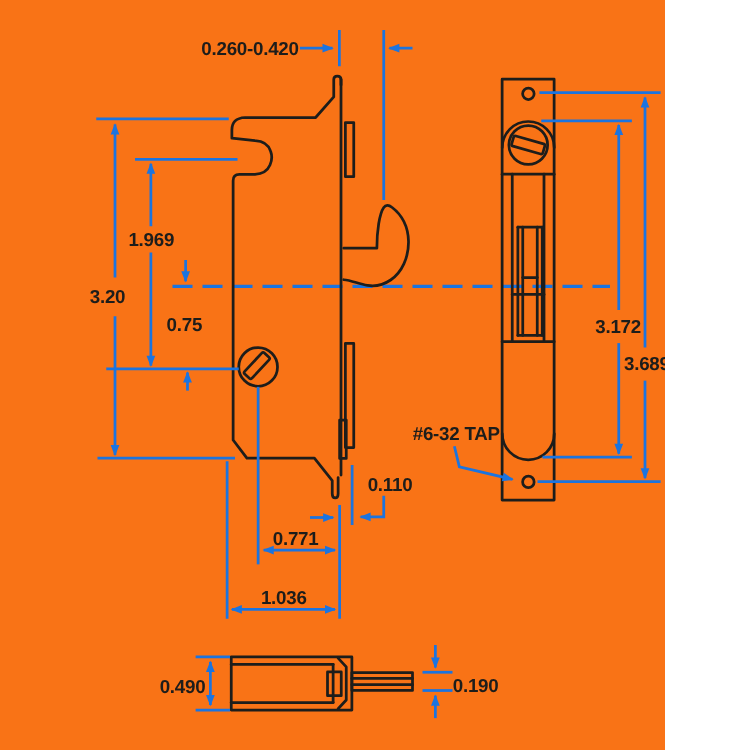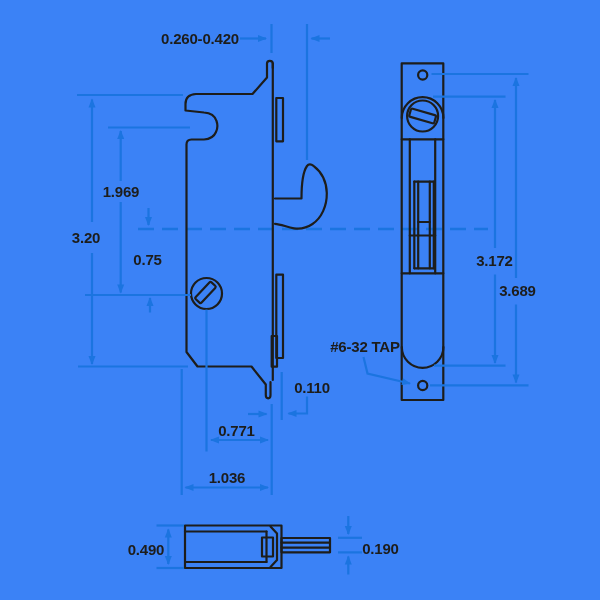--- a/index.html
+++ b/index.html
@@ -1,16 +1,16 @@
 <!DOCTYPE html>
 <html><head>
 <meta charset="utf-8">
 <style>
   html,body{margin:0;padding:0;background:#ffffff;}
-  .stage{position:relative;width:600px;height:600px;background:#3b82f6;overflow:hidden;
+  .stage{position:relative;width:532px;height:600px;background:#f97316;overflow:hidden;
          font-family:"Liberation Sans", sans-serif;}
   svg{display:block;}
   text{font-family:"Liberation Sans","DejaVu Sans",sans-serif;
        font-weight:700;font-size:15px;fill:#1d1d1b;letter-spacing:-0.2px;}
   .outline{fill:none;stroke:#1d1d1b;stroke-width:2.2;stroke-linejoin:round;stroke-linecap:round;}
   .dim{fill:none;stroke:#1b74e0;stroke-width:2.2;stroke-linecap:butt;}
   .cl{fill:none;stroke:#1b74e0;stroke-width:2.6;stroke-dasharray:16 8;}
 </style>
 </head>
 <body>

